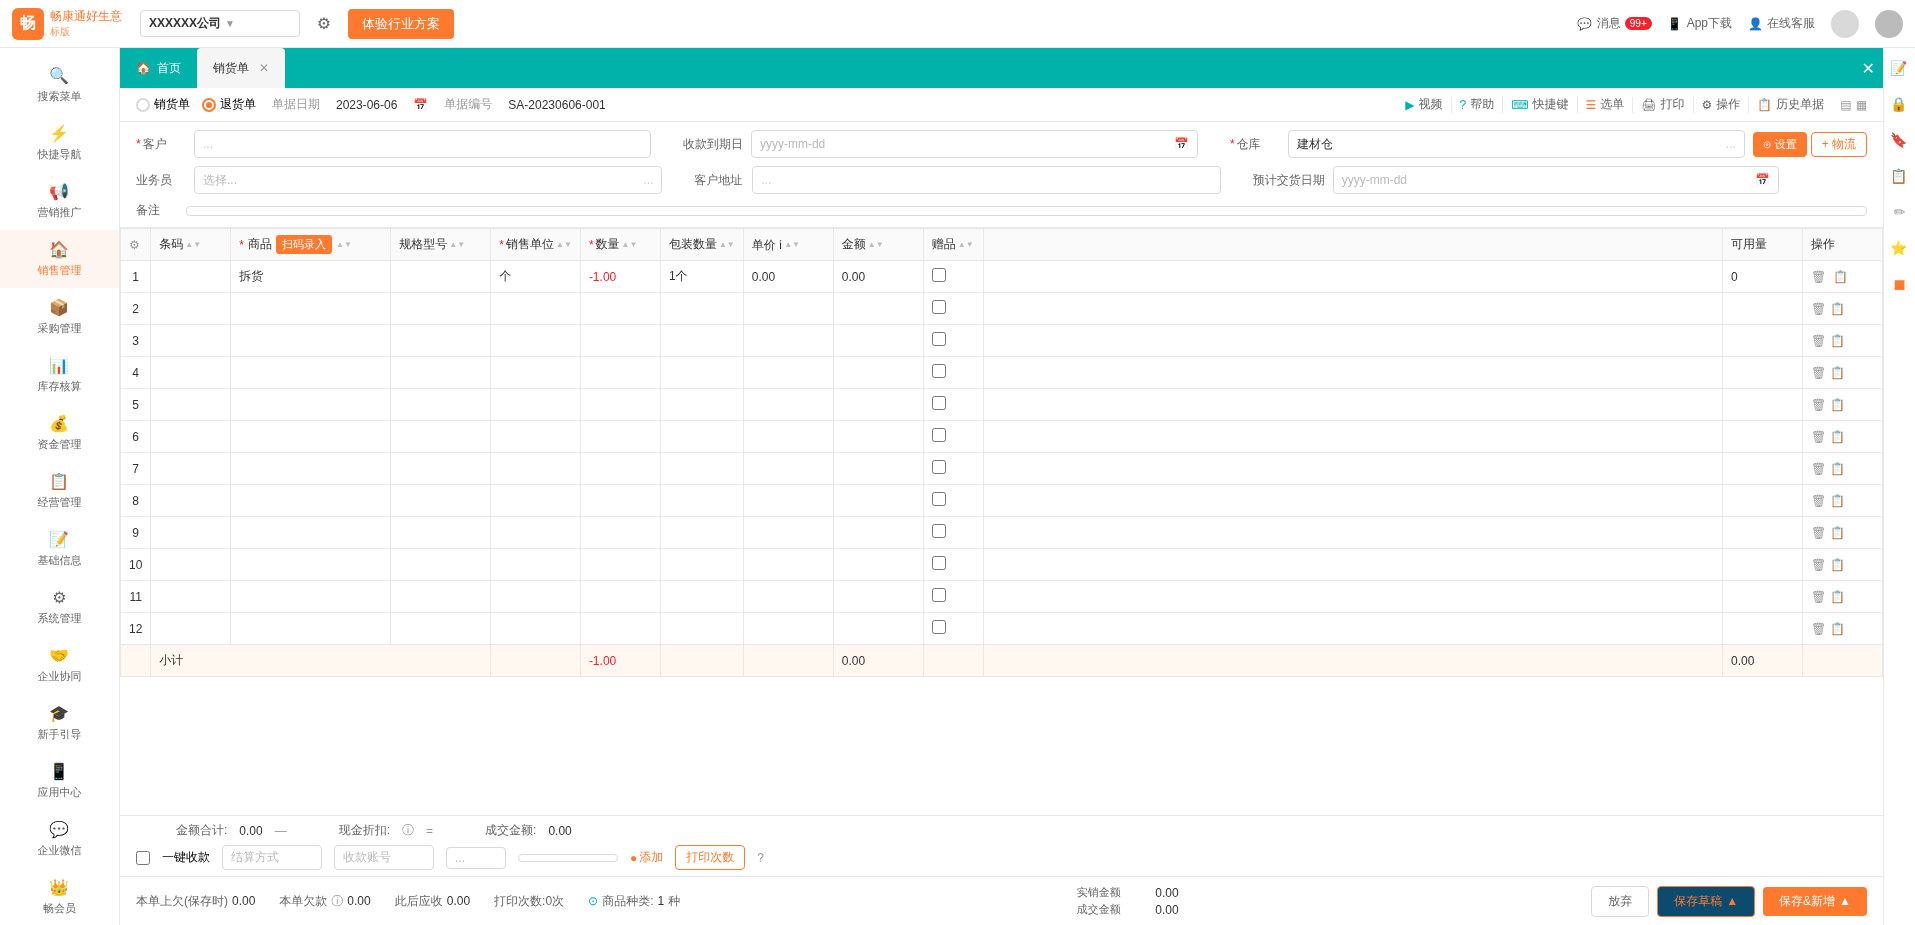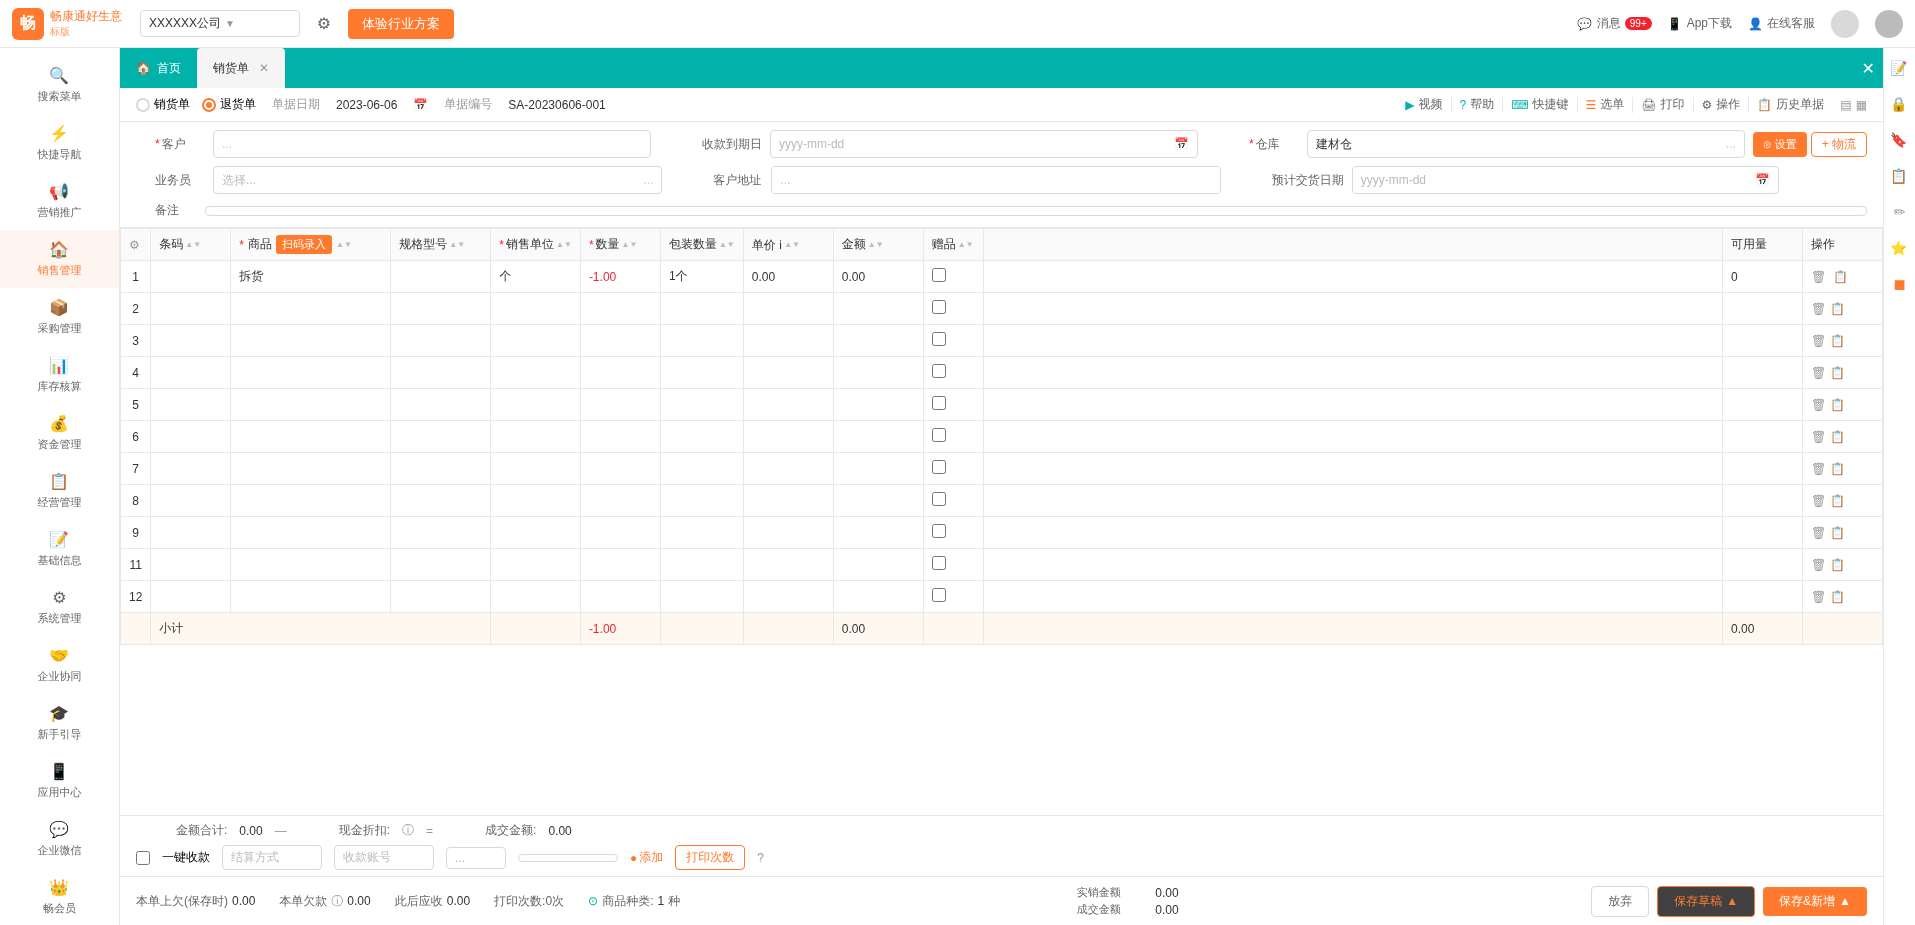--- a/index.html
+++ b/index.html
@@ -27,20 +27,21 @@
       border-radius: 6px;
       display: flex; align-items: center; justify-content: center;
       color: white; font-size: 16px; font-weight: bold;
     }
     .logo-text { font-size: 11px; color: #ff7a2f; line-height: 1.3; }
     .company-select {
       display: flex; align-items: center; gap: 4px;
       border: 1px solid #d9d9d9; border-radius: 4px;
       padding: 4px 8px; cursor: pointer; min-width: 160px;
       color: #333;
+      font-weight: bold;
     }
     .company-select .chevron { color: #999; font-size: 10px; }
     .gear-btn {
       width: 32px; height: 32px;
       border: none; background: none; cursor: pointer;
       color: #666; font-size: 16px;
       display: flex; align-items: center; justify-content: center;
     }
     .trial-btn {
       background: #ff7a2f; color: white; border: none;
@@ -156,21 +157,21 @@
       border-bottom: 1px solid #e8e8e8;
     }
     .fields-row {
       display: flex; align-items: center; gap: 0;
       margin-bottom: 8px;
     }
     .field-group {
       display: flex; align-items: center; gap: 8px;
       flex: 1;
     }
-    .field-label { color: #666; min-width: 50px; white-space: nowrap; margin-left: 19px; }
+    .field-label { color: #666; min-width: 50px; white-space: nowrap; }
     .required::before { content: '*'; color: #f5222d; margin-right: 2px; }
     .field-input {
       flex: 1; border: 1px solid #d9d9d9; border-radius: 4px;
       padding: 4px 8px; color: #333; background: #fff;
       display: flex; align-items: center; justify-content: space-between;
       min-height: 28px; cursor: text;
     }
     .field-input .dots { color: #ccc; }
     .field-input .placeholder { color: #bbb; }
     .side-actions {
@@ -264,21 +265,21 @@
       display: flex; align-items: center; gap: 24px;
     }
     .status-item { color: #666; display: flex; align-items: center; gap: 4px; }
     .status-value { color: #333; font-weight: 500; }
     .status-actions { margin-left: auto; display: flex; align-items: center; gap: 8px; }
     .btn-abandon {
       border: 1px solid #d9d9d9; background: #fff; color: #666;
       border-radius: 4px; padding: 6px 16px; cursor: pointer;
     }
     .btn-save-draft {
-      border: 1px solid #ff7a2f; background: #404040; color: #ff7a2f;
+      border: 1px solid #ff7a2f; background: #0c4a6e; color: #ff7a2f;
       border-radius: 4px; padding: 6px 16px; cursor: pointer;
       display: flex; align-items: center; gap: 4px;
     }
     .btn-save-new {
       background: #ff7a2f; color: white; border: none;
       border-radius: 4px; padding: 6px 16px; cursor: pointer;
       display: flex; align-items: center; gap: 4px;
     }
 
     
@@ -740,20 +741,35 @@
                 <td></td>
                 <td></td>
                 <td></td>
                 <td></td>
                 <td><input type="checkbox" class="tbl-check" style=""></td>
                 <td></td>
                 <td></td>
                 <td><span style="color:#999;cursor:pointer;margin-right:4px">🗑</span><span style="color:#999;cursor:pointer">📋</span></td>
               </tr>
             <tr>
+                <td class="row-num">10</td>
+                <td></td>
+                <td></td>
+                <td></td>
+                <td></td>
+                <td></td>
+                <td></td>
+                <td></td>
+                <td></td>
+                <td><input type="checkbox" class="tbl-check" style=""></td>
+                <td></td>
+                <td></td>
+                <td><span style="color:#999;cursor:pointer;margin-right:4px">🗑</span><span style="color:#999;cursor:pointer">📋</span></td>
+              </tr>
+            <tr>
                 <td class="row-num">11</td>
                 <td></td>
                 <td></td>
                 <td></td>
                 <td></td>
                 <td></td>
                 <td></td>
                 <td></td>
                 <td></td>
                 <td><input type="checkbox" class="tbl-check" style=""></td>

